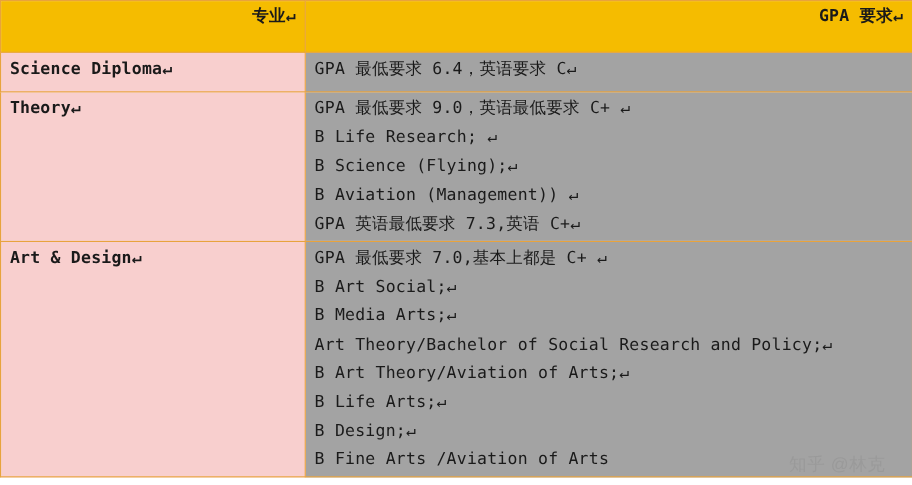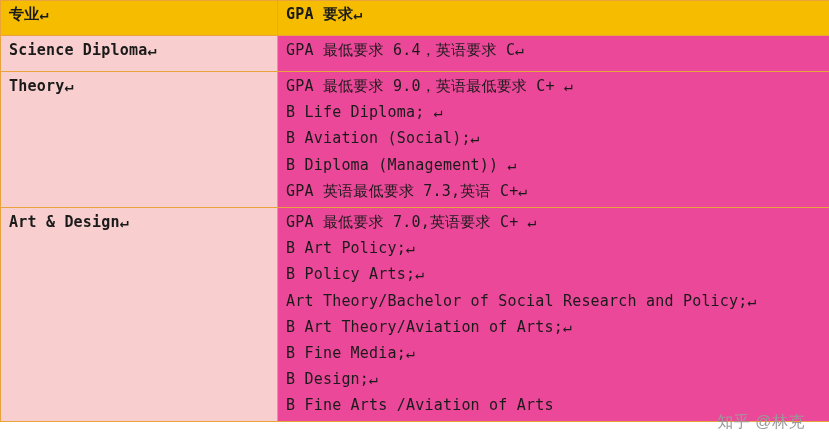--- a/index.html
+++ b/index.html
@@ -37,31 +37,31 @@
     line-height: 1.28;
     color: #1a1a1a;
     font-family: "DejaVu Sans Mono", monospace;
     letter-spacing: 0.2px;
   }
   table.gpa-table thead th {
     background: #f5bc00;
     font-weight: bold;
     height: 22px;
     padding-top: 4px;
-    padding-bottom: 8px;
-    text-align: left;
+    padding-bottom: 20px;
+    text-align: right;
     border-color: #e8a33d;
   }
   td.major-cell {
     background: #f8cfce;
     font-weight: bold;
     white-space: nowrap;
   }
   td.gpa-cell {
-    background: #ec4899;
+    background: #a3a3a3;
   }
   .line {
     display: block;
     white-space: nowrap;
   }
   .line + .line {
     margin-top: 7px;
   }
   .row-science-diploma td { height: 24px; }
   .watermark {
@@ -97,36 +97,36 @@
         <td class="major-cell">Science Diploma↵</td>
         <td class="gpa-cell">
           <span class="line">GPA 最低要求 6.4，英语要求 C↵</span>
         </td>
       </tr>
 
       <tr>
         <td class="major-cell">Theory↵</td>
         <td class="gpa-cell">
           <span class="line">GPA 最低要求 9.0，英语最低要求 C+  ↵</span>
-          <span class="line">B Life Diploma; ↵</span>
-          <span class="line">B Aviation (Social);↵</span>
-          <span class="line">B Diploma (Management)) ↵</span>
+          <span class="line">B Life Research; ↵</span>
+          <span class="line">B Science (Flying);↵</span>
+          <span class="line">B Aviation (Management)) ↵</span>
           <span class="line">GPA 英语最低要求 7.3,英语 C+↵</span>
         </td>
       </tr>
 
       <tr>
         <td class="major-cell">Art &amp; Design↵</td>
         <td class="gpa-cell">
-          <span class="line">GPA 最低要求 7.0,英语要求 C+ ↵</span>
-          <span class="line">B Art Policy;↵</span>
-          <span class="line">B Policy Arts;↵</span>
+          <span class="line">GPA 最低要求 7.0,基本上都是 C+ ↵</span>
+          <span class="line">B Art Social;↵</span>
+          <span class="line">B Media Arts;↵</span>
           <span class="line">Art Theory/Bachelor of Social Research and Policy;↵</span>
           <span class="line">B Art Theory/Aviation of Arts;↵</span>
-          <span class="line">B Fine Media;↵</span>
+          <span class="line">B Life Arts;↵</span>
           <span class="line">B Design;↵</span>
           <span class="line">B Fine Arts /Aviation of Arts</span>
         </td>
       </tr>
 
     </tbody>
   </table>
 
   <div class="watermark">知乎 @林克</div>
 

